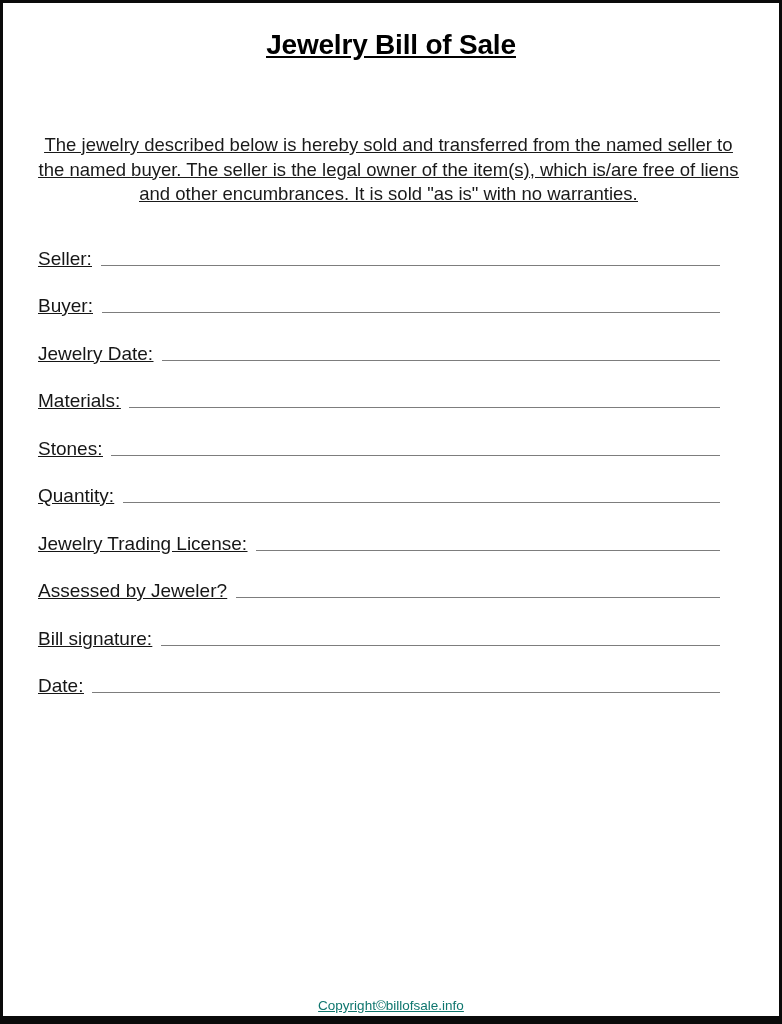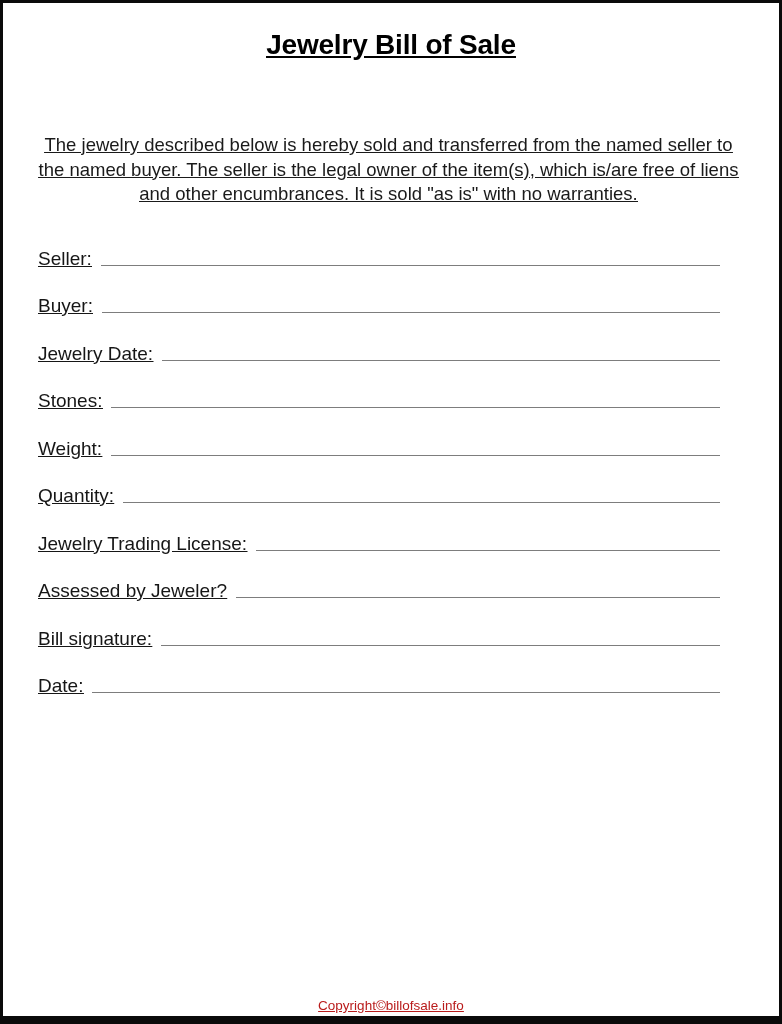--- a/index.html
+++ b/index.html
@@ -54,21 +54,21 @@
     min-height: 1px;
     cursor: text;
   }
   .footer {
     position: absolute;
     left: 0;
     right: 0;
     bottom: 3px;
     text-align: center;
     font-size: 13.5px;
-    color: #b91c1c;
+    color: #0f766e;
   }
 </style>
 </head>
 <body>
 
 <div class="page">
 
   <h1 class="doc-title">Jewelry Bill of Sale</h1>
 
   <p class="intro">The jewelry described below is hereby sold and transferred from the named seller to the named buyer. The seller is the legal owner of the item(s), which is/are free of liens and other encumbrances. It is sold "as is" with no warranties.</p>
@@ -83,30 +83,30 @@
     <div class="field-row">
       <span class="field-label">Buyer:</span>
       <span class="fill-line"></span>
     </div>
 
     <div class="field-row">
       <span class="field-label">Jewelry Date:</span>
       <span class="fill-line"></span>
     </div>
 
+    <div class="field-row">
+      <span class="field-label">Materials:</span>
+      <span class="fill-line"></span>
+    </div>
 
     <div class="field-row">
       <span class="field-label">Stones:</span>
       <span class="fill-line"></span>
     </div>
 
-    <div class="field-row">
-      <span class="field-label">Weight:</span>
-      <span class="fill-line"></span>
-    </div>
 
     <div class="field-row">
       <span class="field-label">Quantity:</span>
       <span class="fill-line"></span>
     </div>
 
     <div class="field-row">
       <span class="field-label">Jewelry Trading License:</span>
       <span class="fill-line"></span>
     </div>

